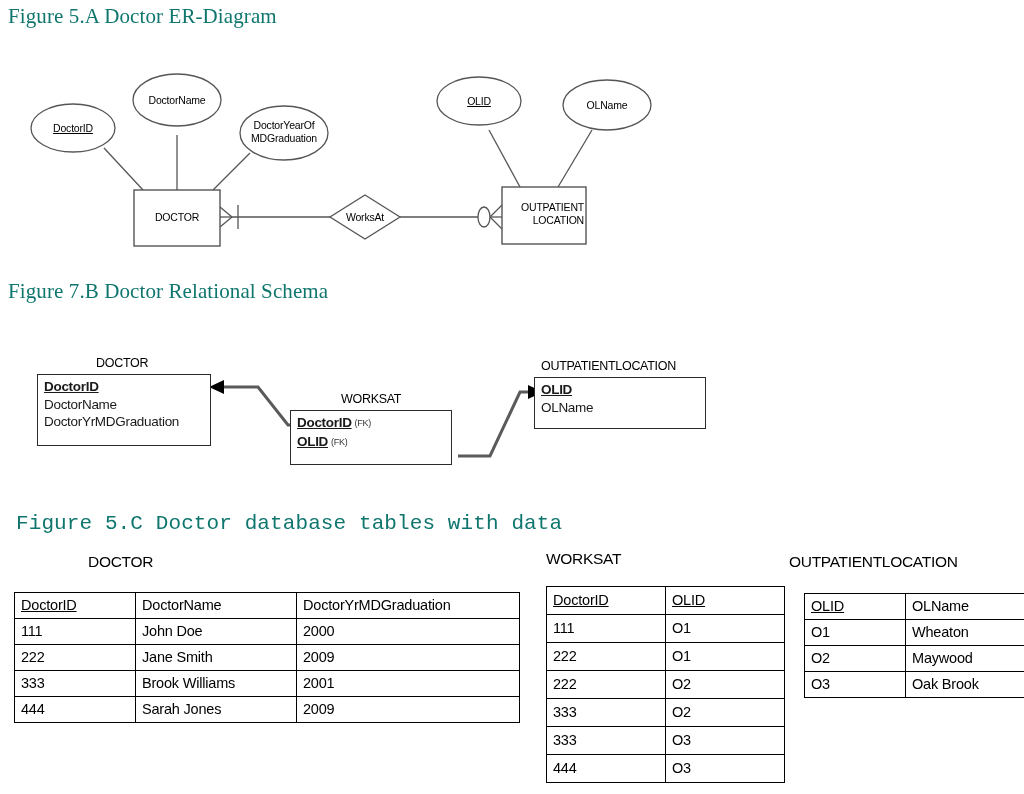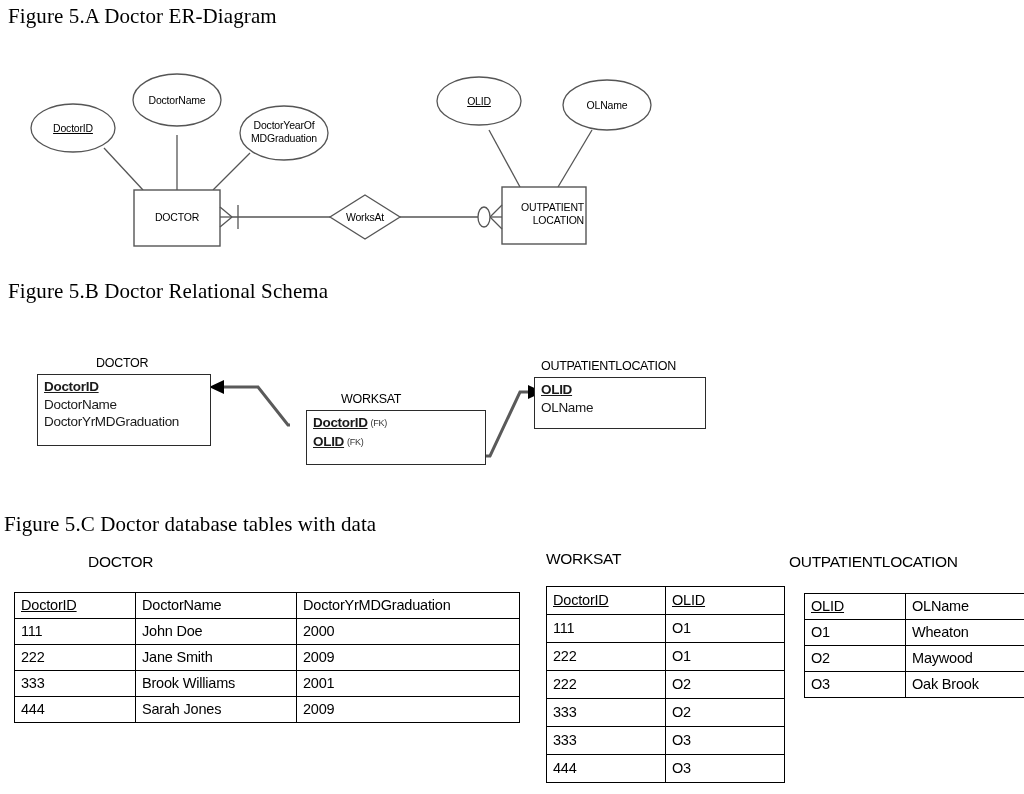--- a/index.html
+++ b/index.html
@@ -14,27 +14,27 @@
     font-family: "Liberation Sans", sans-serif;
     color: #000000;
     overflow: hidden;
   }
 
   
   .fig-caption {
     position: absolute;
     font-family: "Liberation Serif", serif;
     font-size: 21px;
-    color: #000000;
+    color: #0f766e;
     white-space: nowrap;
     letter-spacing: 0.1px;
   }
   #caption-a { left: 8px;  top: 4px; }
   #caption-b { left: 8px;  top: 279px; }
-  #caption-c { left: 4px;  top: 512px; }
+  #caption-c { left: 16px;  top: 512px; font-family: Liberation Mono, monospace; }
 
   
   .layer { position: absolute; left: 0; top: 0; }
 
   
   #er-diagram {
     position: absolute;
     left: 0; top: 55px;
     width: 1024px; height: 200px;
   }
@@ -207,21 +207,21 @@
   <div class="er-label" style="left:134px; top:156px; width:86px;">DOCTOR</div>
 
   <div class="er-label two-line" style="left:508px; top:146px; width:76px; text-align:right;">
     <span>OUTPATIENT</span><br>
     <span>LOCATION</span>
   </div>
 
   <div class="er-label" style="left:330px; top:156px; width:70px;">WorksAt</div>
 </div>
 
-<div class="fig-caption" id="caption-b">Figure 5.B Doctor Relational Schema</div>
+<div class="fig-caption" id="caption-b">Figure 7.B Doctor Relational Schema</div>
 
 <div id="schema">
   <svg class="layer" width="1024" height="130" viewBox="0 0 1024 130">
 
     <g>
       <path d="M 222 35 L 258 35 L 288 73 L 290 73" fill="none" stroke="#5a5a5a" stroke-width="3"></path>
       <polygon points="209,35 224,28 224,42" fill="#000000"></polygon>
     </g>
 
     <g>
@@ -231,21 +231,21 @@
   </svg>
 
   <div class="schema-title" style="left:96px; top:4px;">DOCTOR</div>
   <div class="schema-box" style="left:37px; top:22px; width:174px; height:72px;">
     <div class="schema-attr pk">DoctorID</div>
     <div class="schema-attr">DoctorName</div>
     <div class="schema-attr">DoctorYrMDGraduation</div>
   </div>
 
   <div class="schema-title" style="left:341px; top:40px;">WORKSAT</div>
-  <div class="schema-box" style="left:290px; top:58px; width:180px; height:55px;margin-left:16px;">
+  <div class="schema-box" style="left:290px; top:58px; width:162px; height:55px;">
     <div class="schema-attr pk"><span>DoctorID</span><span class="fk-tag">(FK)</span></div>
     <div class="schema-attr pk"><span>OLID</span><span class="fk-tag">(FK)</span></div>
   </div>
 
   <div class="schema-title" style="left:541px; top:7px;">OUTPATIENTLOCATION</div>
   <div class="schema-box" style="left:534px; top:25px; width:172px; height:52px;">
     <div class="schema-attr pk">OLID</div>
     <div class="schema-attr">OLName</div>
   </div>
 </div>

